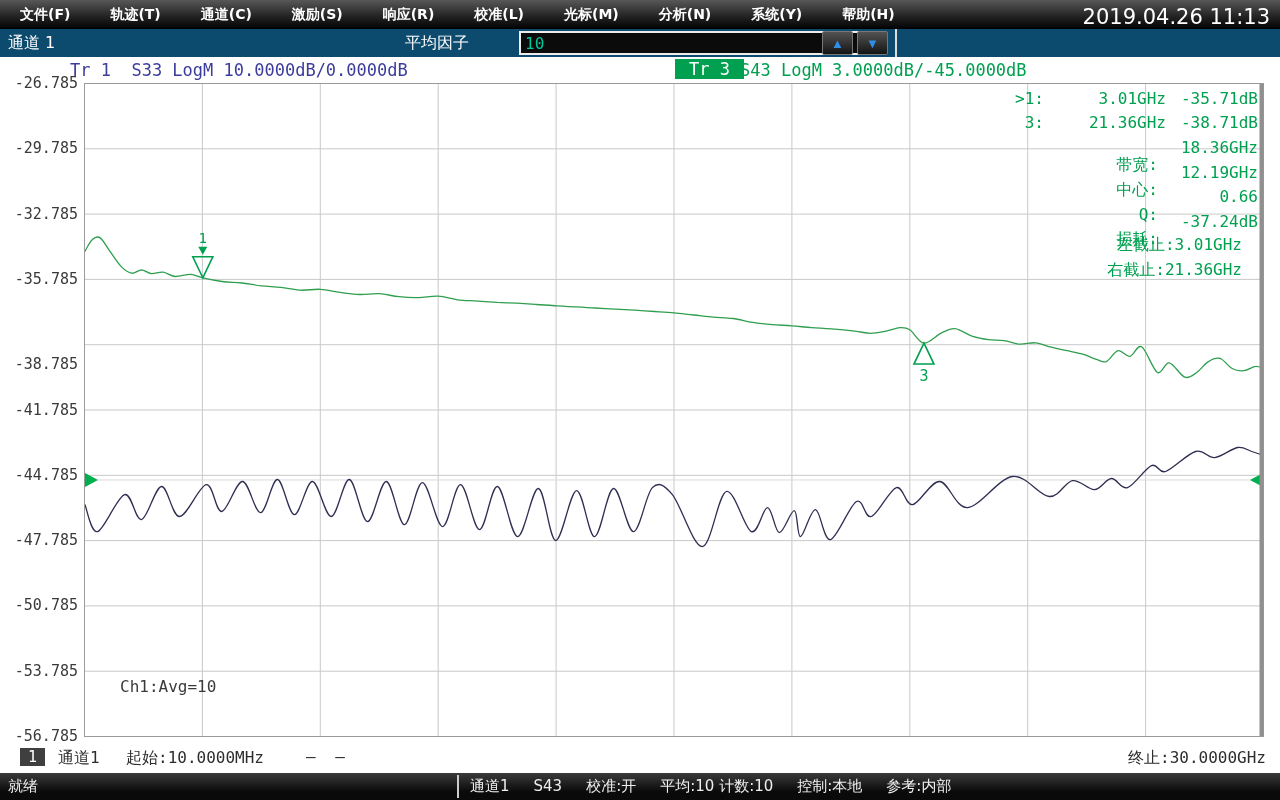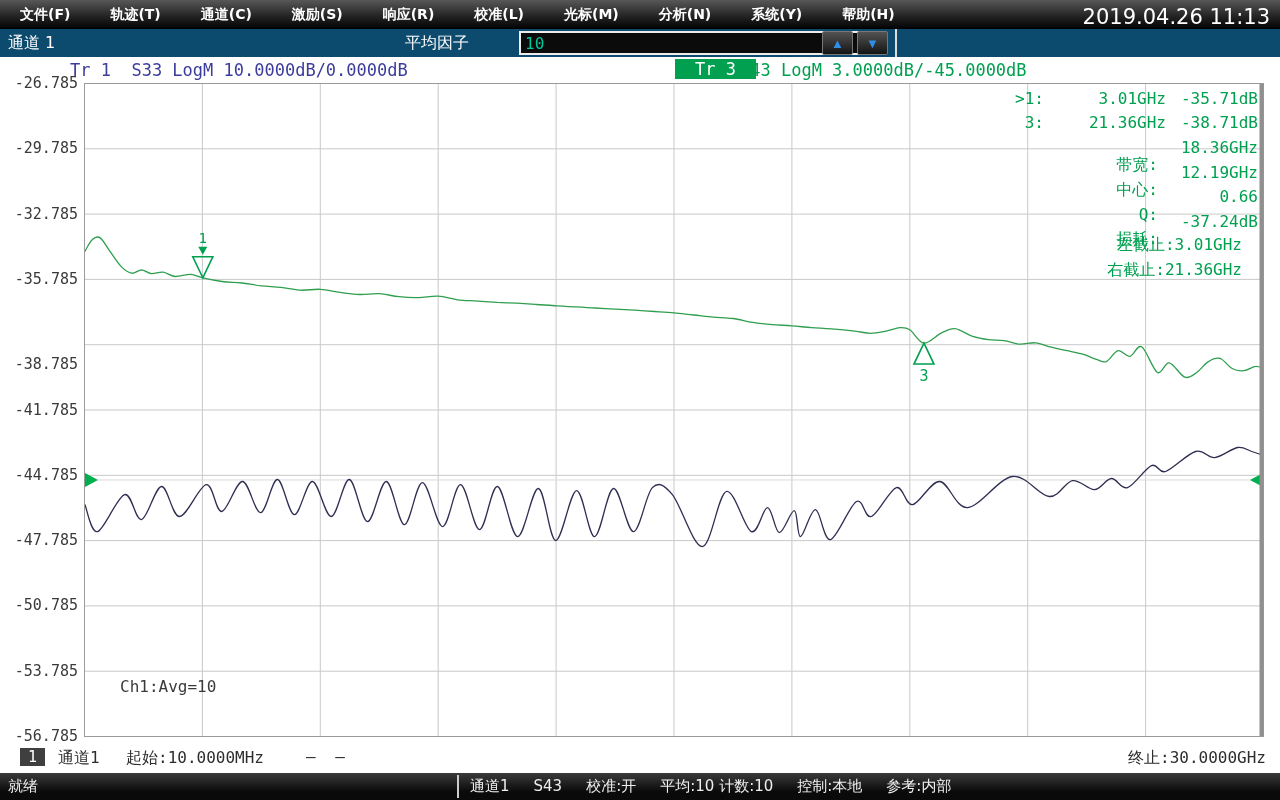--- a/index.html
+++ b/index.html
@@ -20,21 +20,21 @@
              border:2px solid #ececec;color:#00c89b;font:16px "DejaVu Sans Mono",monospace;
              padding:1px 4px;outline:none;margin-left:40px;}
   .spin{position:absolute;top:2px;width:31px;height:24px;background:linear-gradient(#535353,#141414);
         border:1px solid #777;border-radius:2px;color:#2f8fe8;font-size:13px;line-height:21px;
         text-align:center;padding:0;cursor:pointer;}
   .spin.up{left:822px}.spin.down{left:857px}
   .vsep{position:absolute;left:895px;top:0;width:2px;height:28px;background:#ddd;}
   
   .content{position:absolute;top:57px;left:0;width:1280px;height:716px;background:#fff;}
   .tr1-info{position:absolute;left:70px;top:3px;font:17px "DejaVu Sans Mono",monospace;color:#3c3c9c;white-space:pre;}
-  .tr3-badge{position:absolute;left:675px;top:2px;font:17px "DejaVu Sans Mono",monospace;background:#00a050;color:#fff;padding:0 20px;}
+  .tr3-badge{position:absolute;left:675px;top:2px;font:17px "DejaVu Sans Mono",monospace;background:#00a050;color:#fff;padding:0 14px;}
   .tr3-info{position:absolute;left:740px;top:3px;font:17px "DejaVu Sans Mono",monospace;color:#00a050;white-space:pre;}
   .ytick{position:absolute;left:0;width:78px;text-align:right;font:15px "DejaVu Sans Mono",monospace;color:#3a3a3a;}
   #plot-svg{position:absolute;left:84px;top:26px;}
   .readout{position:absolute;left:1000px;top:29px;width:258px;font:16px "DejaVu Sans Mono",monospace;color:#00a050;}
   .readout .row{display:flex;height:24.6px;align-items:center;}
   .m-id{width:44px;text-align:right;white-space:pre;}
   .m-freq{flex:1;text-align:right;}
   .m-val{width:92px;text-align:right;}
   .s-label{flex:1;text-align:right;margin-top:36px;}
   .s-val{width:100px;text-align:right;}

